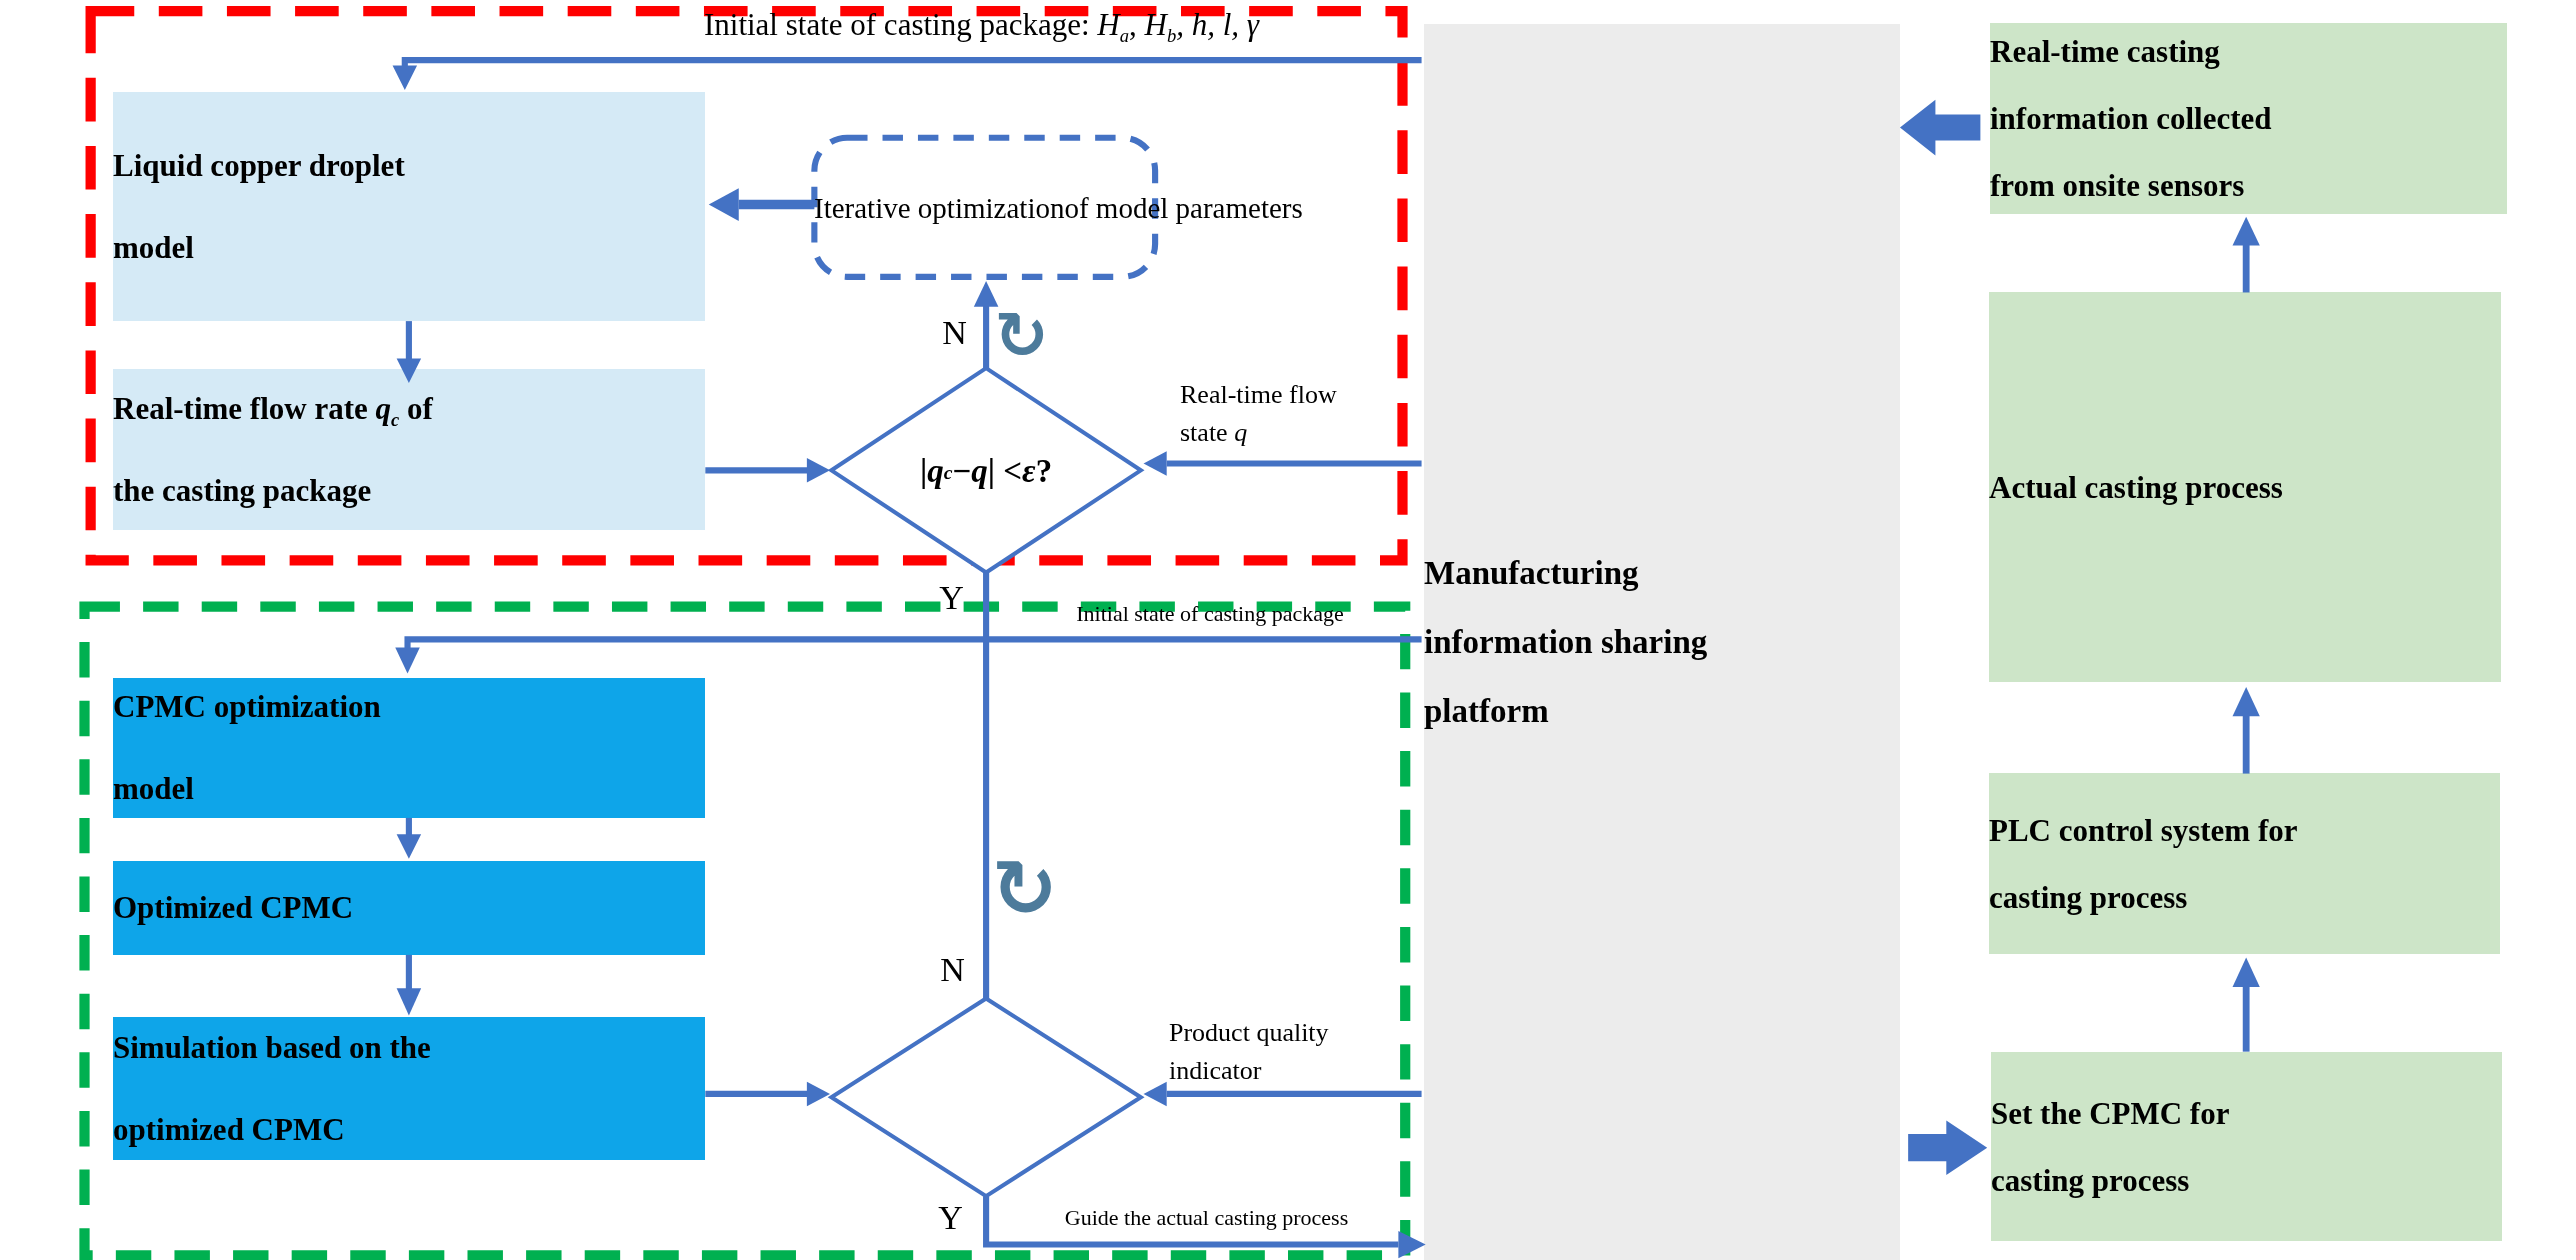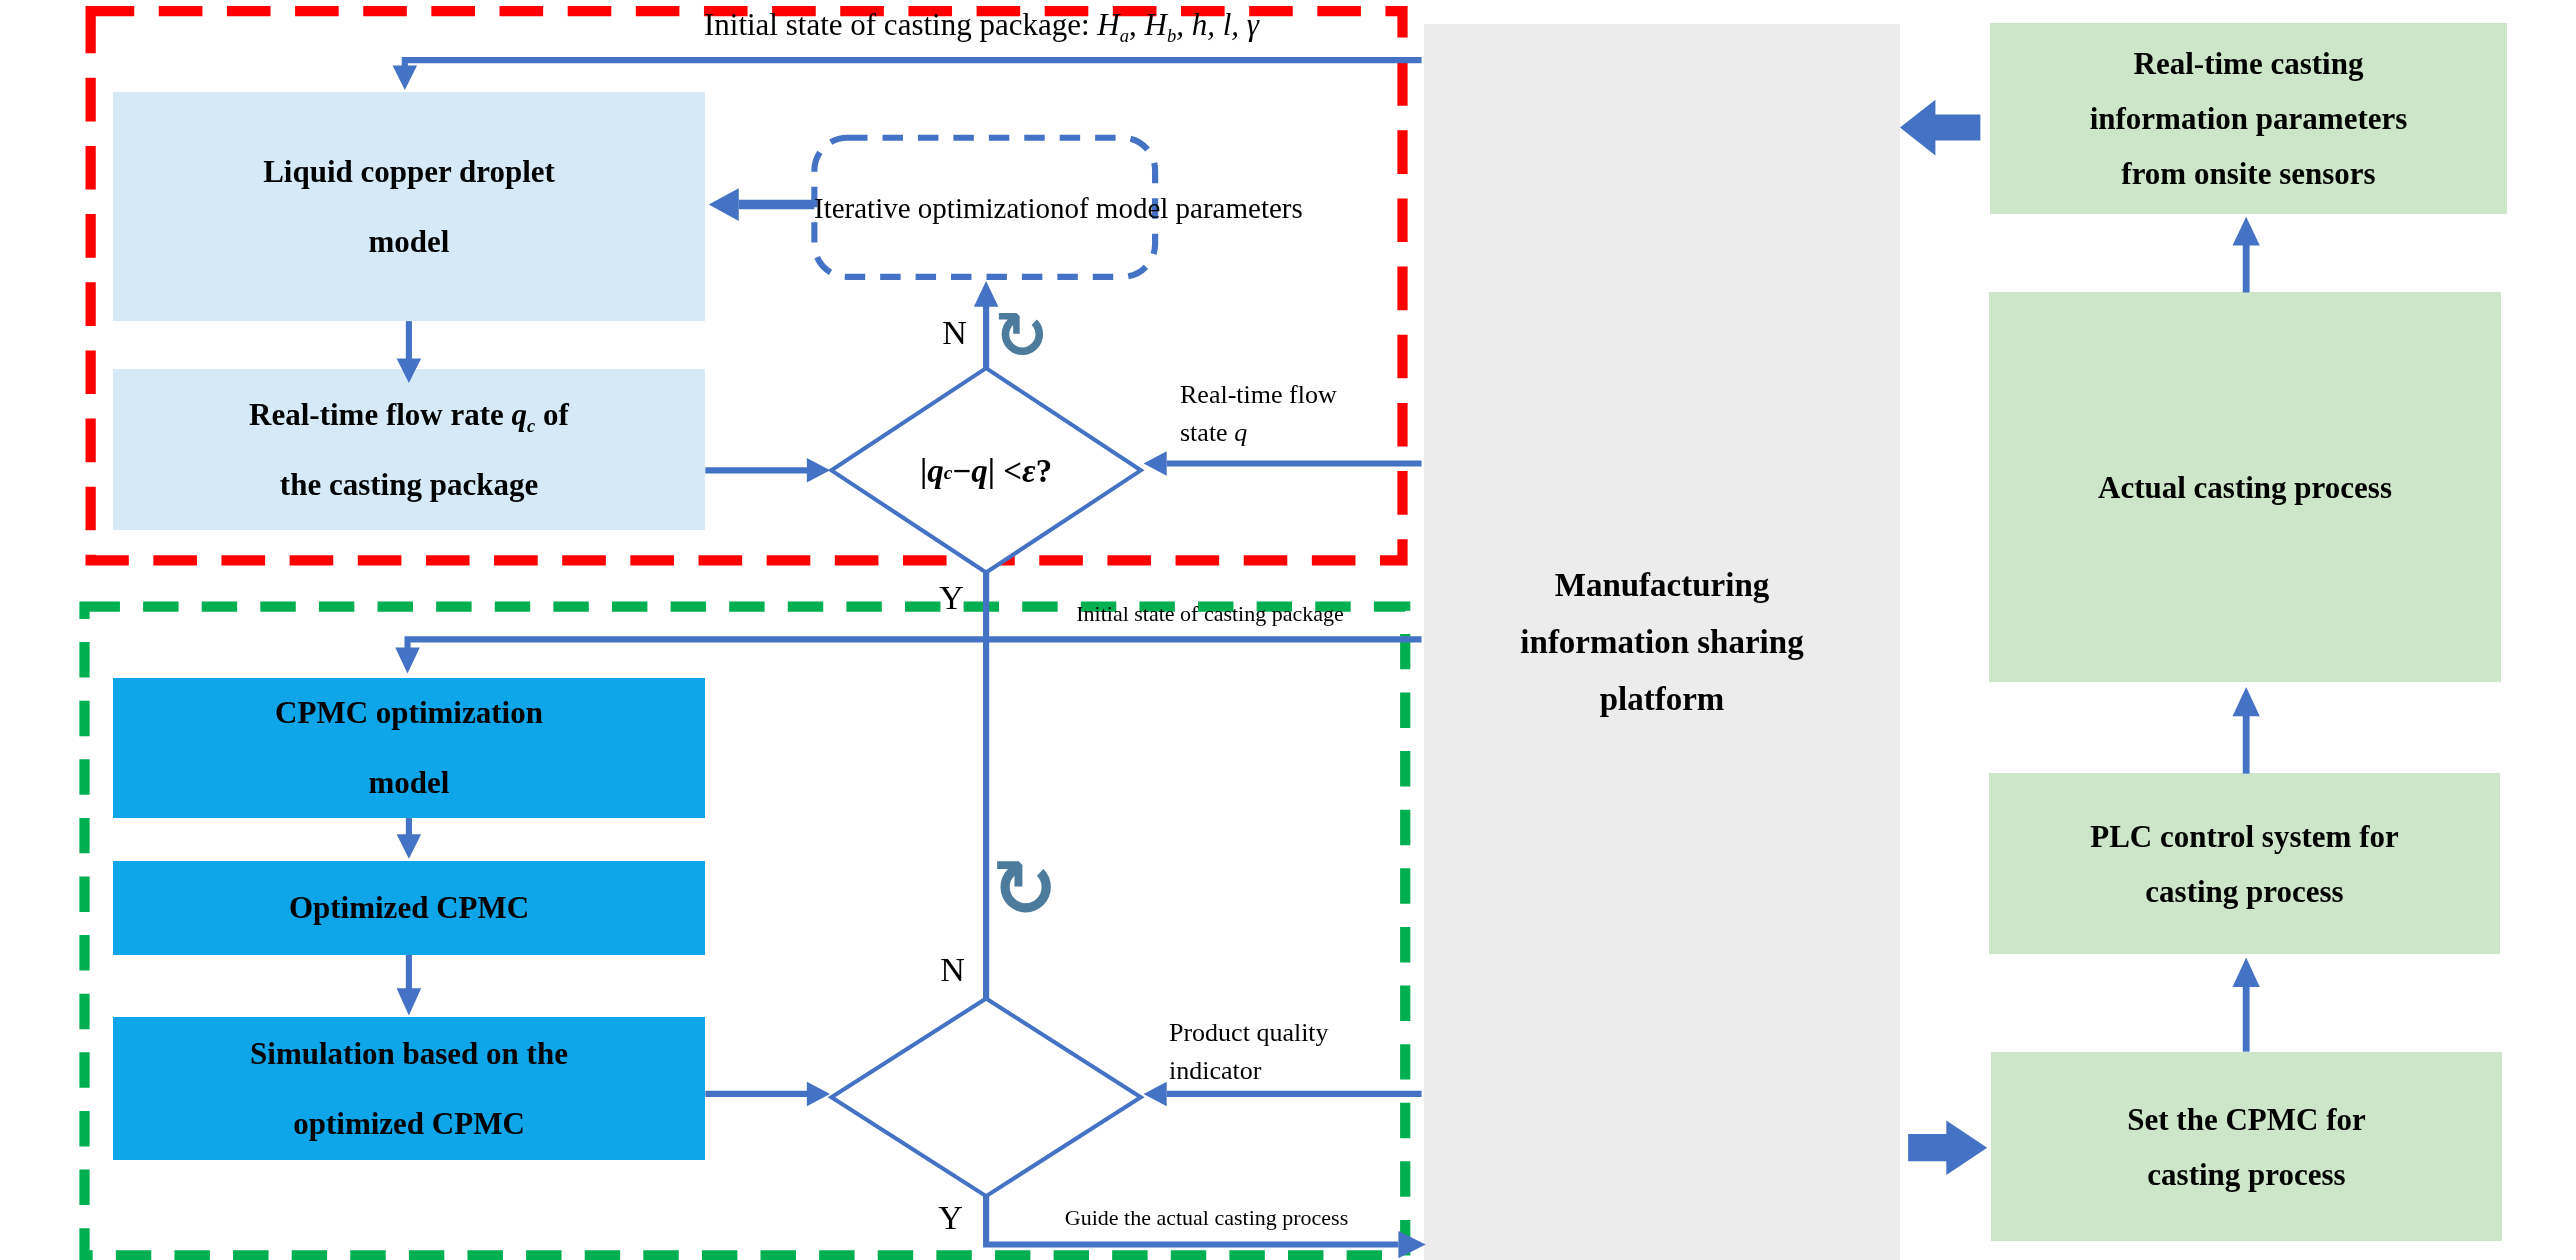--- a/index.html
+++ b/index.html
@@ -1,20 +1,20 @@
 <!DOCTYPE html>
 <html style="font-size:11px"><head>
 <meta charset="utf-8">
 <style>
   html,body{margin:0;padding:0;background:#ffffff;}
   .canvas{position:relative;width:2576px;height:1261px;background:#ffffff;overflow:hidden;
           font-family:"Liberation Serif","DejaVu Serif",serif;color:#000;}
   .abs{position:absolute;}
   svg.layer{position:absolute;left:0;top:0;z-index:2;pointer-events:none;}
-  .box{position:absolute;z-index:1;display:flex;flex-direction:column;align-items:center;justify-content:center;text-align:center;}
+  .box{position:absolute;z-index:1;display:flex;flex-direction:column;align-items:flex-start;justify-content:center;text-align:center;gap:12px;}
   .box-blue{background:#D5EAF6;}
   .box-orange{background:#0ea5e9;}
   .box-green{background:#CDE5C8;}
   .box-gray{background:#ECECEC;}
   .txt{position:relative;z-index:3;}
   .lbl{font-weight:700;font-size:31px;line-height:70px;white-space:nowrap;}
   .lbl-r{font-weight:700;font-size:31px;line-height:55px;white-space:nowrap;}
   .lbl-p{font-weight:700;font-size:33px;line-height:57px;white-space:nowrap;}
   .lbl-dash{font-size:29px;line-height:50px;white-space:nowrap;}
   .lbl-sm{font-size:26px;line-height:38px;white-space:nowrap;}
@@ -62,21 +62,21 @@
   </div>
 
   <div class="box box-gray" style="left:1424px;top:24px;width:476px;height:1236px">
     <div class="lbl-p txt">Manufacturing</div>
     <div class="lbl-p txt">information sharing</div>
     <div class="lbl-p txt">platform</div>
   </div>
 
   <div class="box box-green" style="left:1990px;top:22.5px;width:517px;height:191px">
     <div class="lbl-r txt">Real-time casting</div>
-    <div class="lbl-r txt">information parameters</div>
+    <div class="lbl-r txt">information collected</div>
     <div class="lbl-r txt">from onsite sensors</div>
   </div>
 
   <div class="box box-green" style="left:1989px;top:292px;width:512px;height:390px">
     <div class="lbl-r txt">Actual casting process</div>
   </div>
 
   <div class="box box-green" style="left:1989px;top:773px;width:511px;height:181px">
     <div class="lbl-r txt">PLC control system for</div>
     <div class="lbl-r txt">casting process</div>

